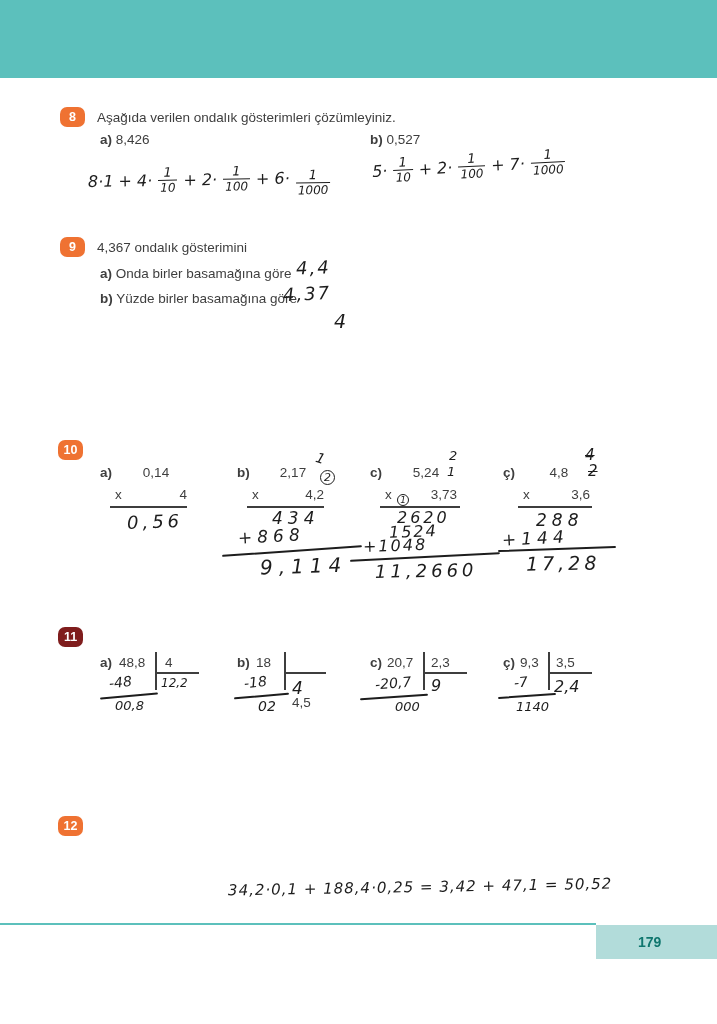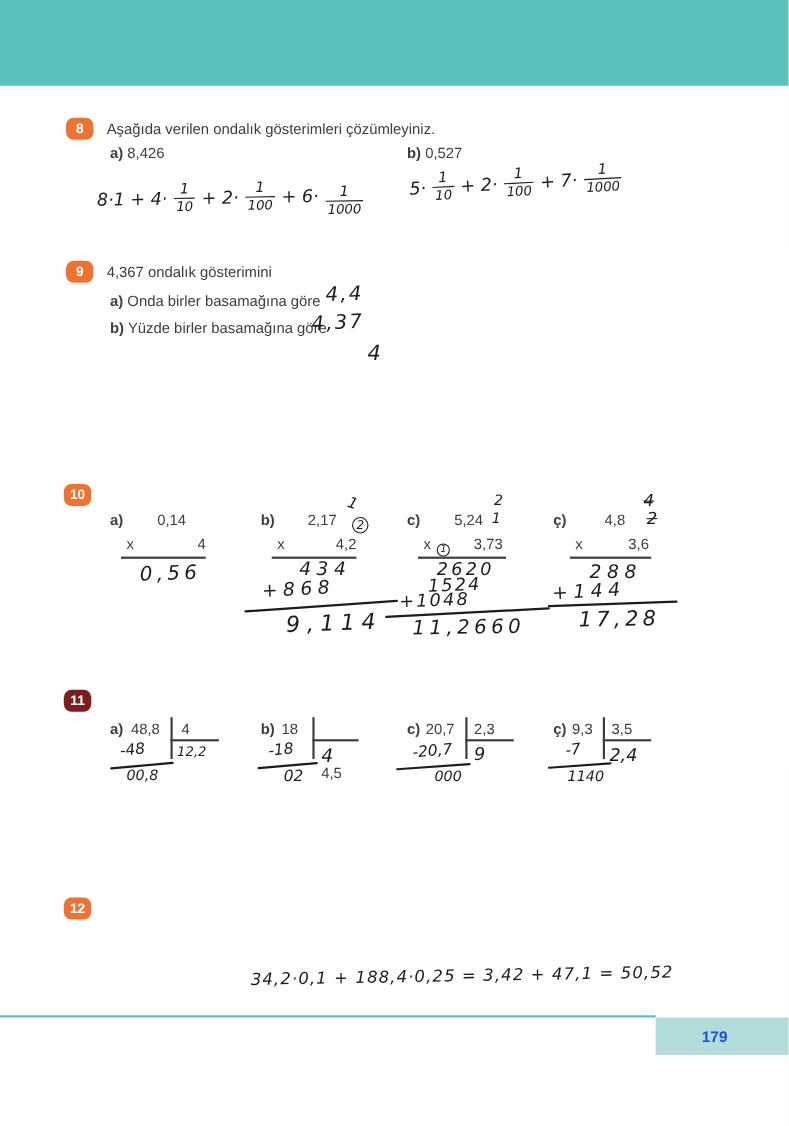--- a/index.html
+++ b/index.html
@@ -38,21 +38,21 @@
   .pline { position:absolute; height:1.6px; background:#3e3e3e; }
   .vline { position:absolute; width:1.6px; background:#3e3e3e; }
   
   .hwline { position:absolute; height:2px; background:#1d1d1d; border-radius:2px; }
   .mul-top   { position:absolute; top:3px;  left:30px; width:62px; text-align:center; }
   .mul-x     { position:absolute; top:25px; left:20px; }
   .mul-bot   { position:absolute; top:25px; left:30px; width:62px; text-align:right; }
   .footer-line { position:absolute; left:0; top:923px; width:596px; height:2px; }
   .footer-box  { position:absolute; left:596px; top:925px; width:121px; height:34px;
                  display:flex; align-items:center; }
-  .footer-box span { margin-left:42px; font-weight:bold; font-size:14px; color:#1d4ed8; }
+  .footer-box span { margin-left:42px; font-weight:bold; font-size:14px; color:#0f766e; }
   .para { line-height:24px; text-align:left; }
 </style>
 </head>
 <body>
 
 <div class="page">
 
   <div class="topbar" style="background:#5cc0bc;"></div>
 
   <div class="badge" style="left:60px; top:107px; background:#ef7232;">8</div>

